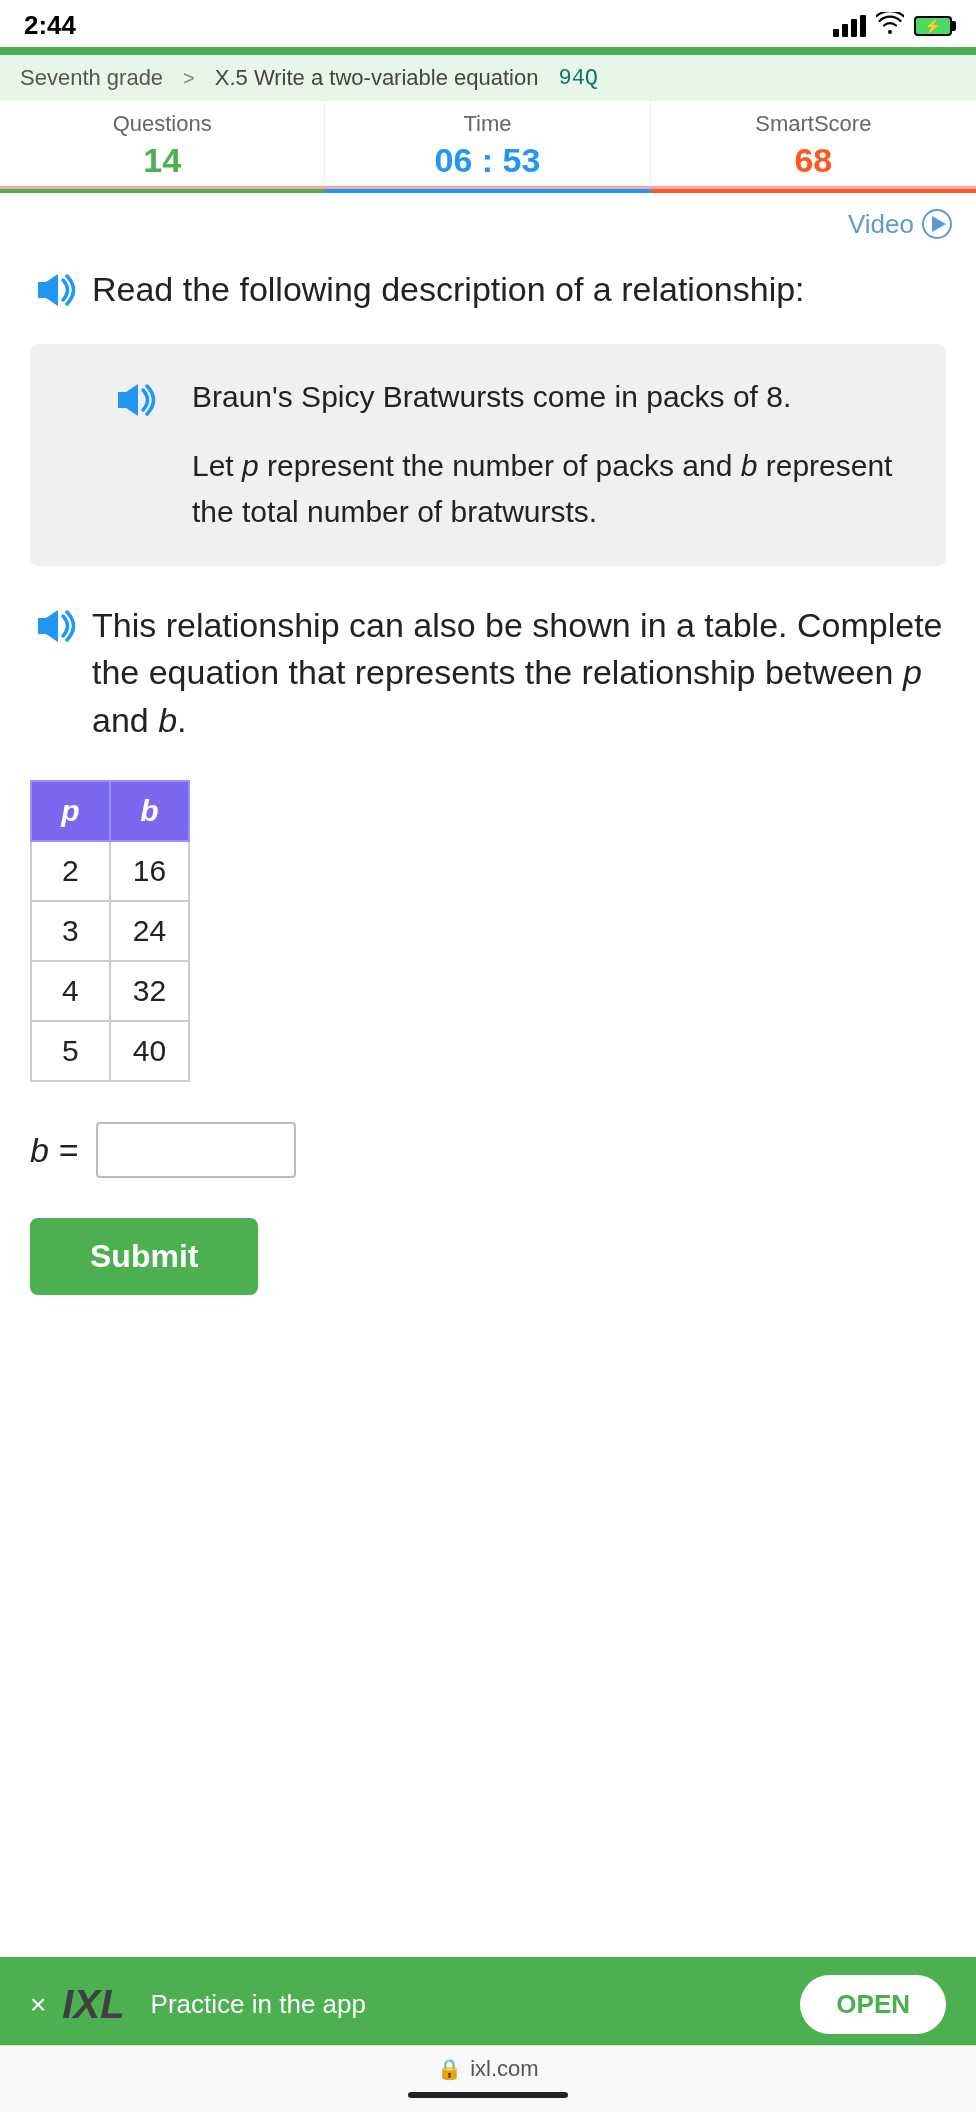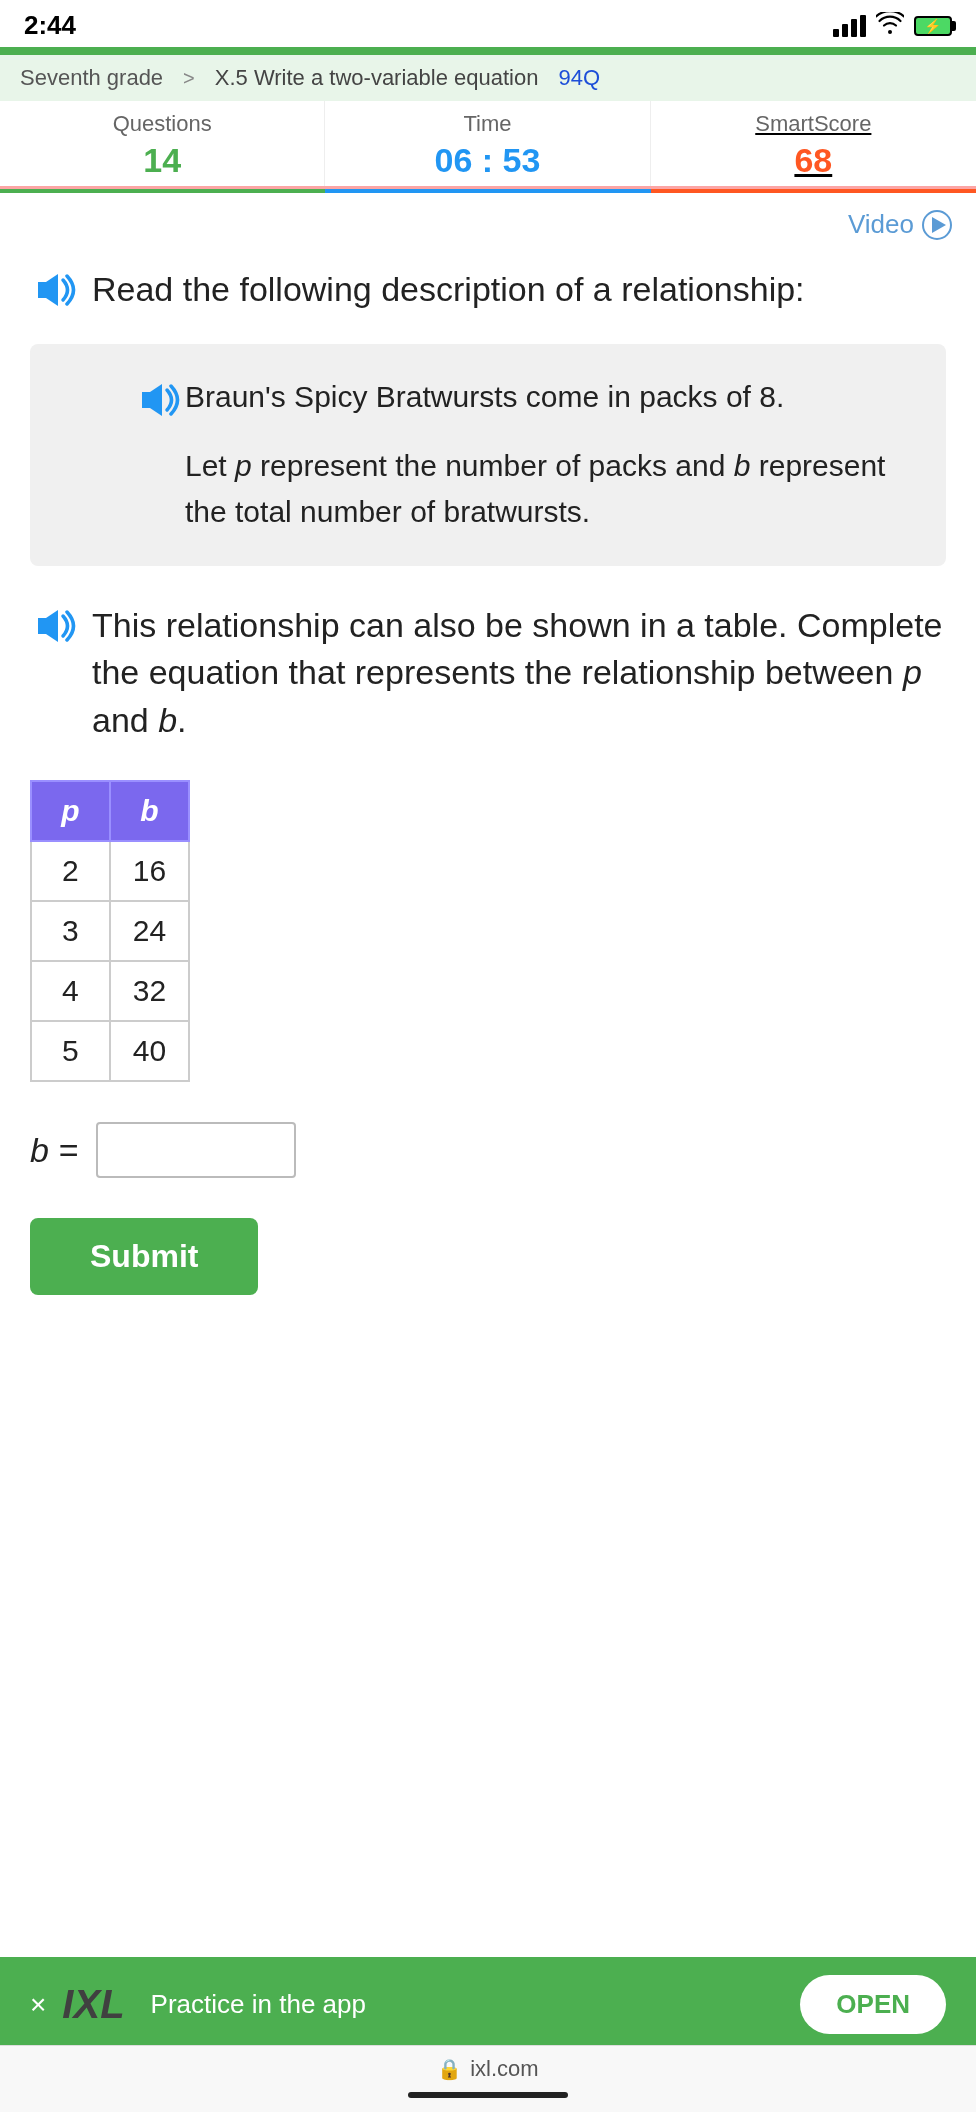--- a/index.html
+++ b/index.html
@@ -91,37 +91,38 @@
     }
     .breadcrumb-separator {
       color: #888;
       font-size: 20px;
     }
     .breadcrumb-current {
       color: #444;
       font-weight: 400;
     }
     .breadcrumb-id {
-      color: #1d4ed8;
+      color: #0f766e;
+      font-family: Liberation Mono, monospace;
     }
 
     
     .stats-bar {
       display: grid;
       grid-template-columns: 1fr 1fr 1fr;
       border-bottom: 3px solid #fca5a5;
     }
     .stat-item {
       display: flex;
       flex-direction: column;
       align-items: center;
       padding: 10px 0 6px;
       border-right: 1px solid #eee;
     }
-    .stat-item:last-child { border-right: none; text-decoration: underline; }
+    .stat-item:last-child { border-right: none; }
     .stat-label {
       font-size: 22px;
       color: #666;
       margin-bottom: 4px;
     }
     .stat-value-green { font-size: 34px; font-weight: 600; color: #4caf50; }
     .stat-value-blue { font-size: 34px; font-weight: 600; color: #2196f3; }
     .stat-value-orange { font-size: 34px; font-weight: 600; color: #ff5722; }
 
     
@@ -135,21 +136,21 @@
     .underline-orange { background: #ff5722; }
 
     
     .video-link {
       display: flex;
       justify-content: flex-end;
       padding: 16px 24px 10px;
     }
     .video-btn {
       display: flex;
-      align-items: flex-end;
+      align-items: flex-start;
       gap: 8px;
       color: #5b9bd5;
       font-size: 26px;
       cursor: pointer;
       background: none;
       border: none;
     }
     .play-circle {
       width: 30px;
       height: 30px;
@@ -191,24 +192,24 @@
     .question-text {
       font-size: 34px;
       line-height: 1.4;
       color: #222;
     }
 
     
     .gray-box {
       background: #f0f0f0;
       border-radius: 8px;
-      padding: 30px 36px 30px 104px;
+      padding: 30px 36px 30px 80px;
       margin: 0 0 36px 0;
       display: flex;
-      gap: 3px;
+      gap: 34px;
       align-items: flex-start;
     }
     .gray-box-speaker {
       flex-shrink: 0;
       margin-top: 6px;
     }
     .gray-box-text {
       font-size: 30px;
       line-height: 1.55;
       color: #222;

